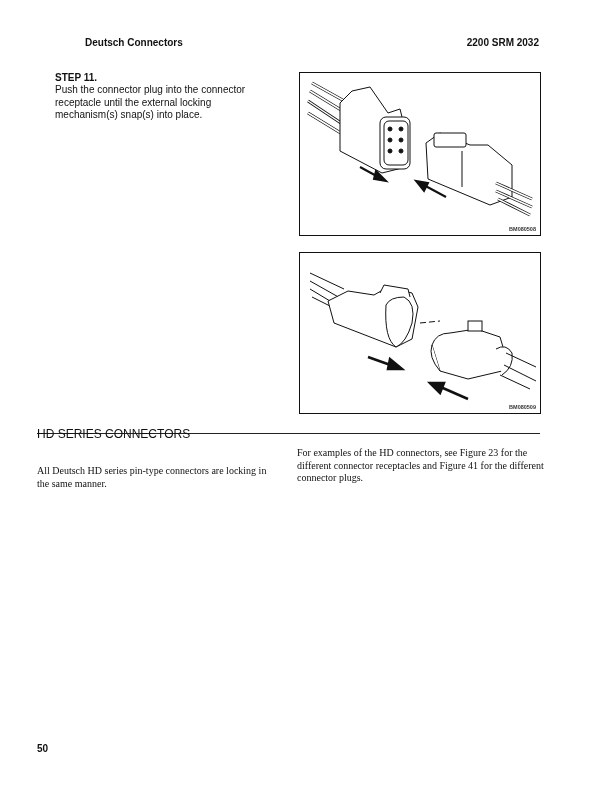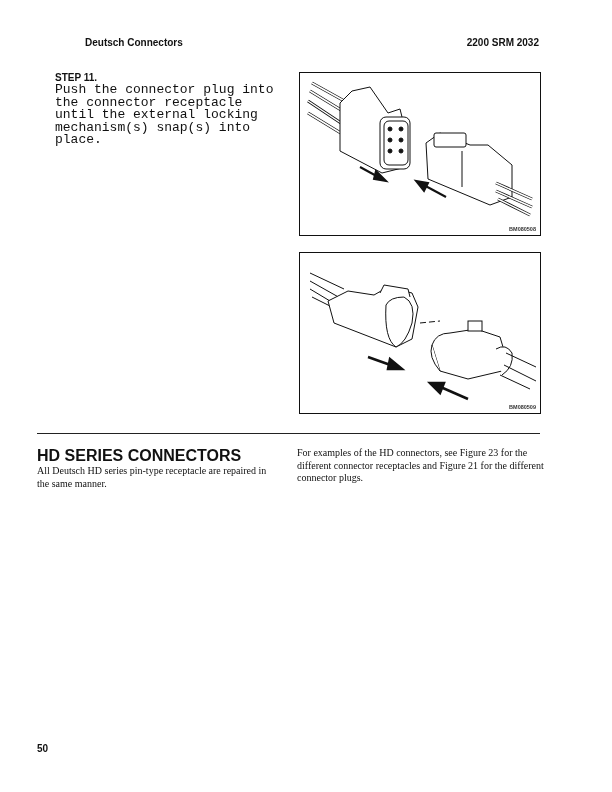--- a/index.html
+++ b/index.html
@@ -1,28 +1,28 @@
 <!DOCTYPE html>
 <html><head>
 <meta charset="utf-8">
 <style>
   html, body { margin: 0; padding: 0; background: #fff; }
   body { width: 612px; height: 792px; position: relative; overflow: hidden; color: #111; }
   .hdr { position: absolute; top: 37px; font-family: "Liberation Sans", sans-serif; font-weight: bold; font-size: 10px; }
   .hdr-left { left: 37px; margin-left: 48px; }
   .hdr-right { right: 73px; }
   .step-title { position: absolute; left: 55px; top: 72px; font-family: "Liberation Sans", sans-serif; font-weight: bold; font-size: 10px; }
-  .step-body { position: absolute; left: 55px; top: 84px; width: 220px; font-family: Liberation Mono, monospace; font-size: 13px; line-height: 12.5px; }
+  .step-body { position: absolute; left: 55px; top: 84px; width: 220px; font-family: Liberation Sans, sans-serif; font-size: 10px; line-height: 12.5px; }
   .fig { position: absolute; left: 299px; width: 240px; border: 1.3px solid #111; background: #fff; }
   .fig1 { top: 72px; height: 162px; }
   .fig2 { top: 252px; height: 160px; }
   .fig svg { position: absolute; left: 0; top: 0; width: 100%; height: 100%; }
   .fig-code { position: absolute; right: 4px; bottom: 3px; font-family: "Liberation Sans", sans-serif; font-size: 5.5px; font-weight: bold; color: #333; }
   .rule { position: absolute; left: 37px; top: 433px; width: 503px; height: 0; border-top: 1px solid #222; }
-  .sec-title { position: absolute; left: 37px; top: 447px; font-family: "Liberation Sans", sans-serif; font-weight: bold; font-size: 16px; }
+  .sec-title { position: absolute; left: 37px; top: 427px; font-family: "Liberation Sans", sans-serif; font-weight: normal; font-size: 12px; }
   .sec-left { position: absolute; left: 37px; top: 465px; width: 230px; font-family: "Liberation Serif", serif; font-size: 10px; line-height: 12.5px; }
   .sec-right { position: absolute; left: 297px; top: 447px; width: 250px; font-family: "Liberation Serif", serif; font-size: 10px; line-height: 12.5px; }
   .page-num { position: absolute; left: 37px; top: 743px; font-family: "Liberation Sans", sans-serif; font-weight: bold; font-size: 10px; text-align: right; }
 </style>
 </head>
 <body>
 
 <div class="hdr hdr-left">Deutsch Connectors</div>
 <div class="hdr hdr-right">2200 SRM 2032</div>
 
@@ -83,16 +83,16 @@
       <path d="M168 146 L136 132"></path>
         <path d="M130 130 L140 140 L144 130 Z"></path>
     </g>
   </svg>
   <span class="fig-code">BM080509</span>
 </div>
 
 <div class="rule"></div>
 
 <div class="sec-title">HD SERIES CONNECTORS</div>
-<div class="sec-left">All Deutsch HD series pin-type receptacle are repaired in the same manner.</div>
-<div class="sec-right">For examples of the HD connectors, see Figure 23 for the different connector receptacles and Figure 21 for the different connector plugs.</div>
+<div class="sec-left">All Deutsch HD series pin-type connectors are locking in the same manner.</div>
+<div class="sec-right">For examples of the HD connectors, see Figure 23 for the different connector receptacles and Figure 41 for the different connector plugs.</div>
 
 <div class="page-num">50</div>
 
 </body></html>

